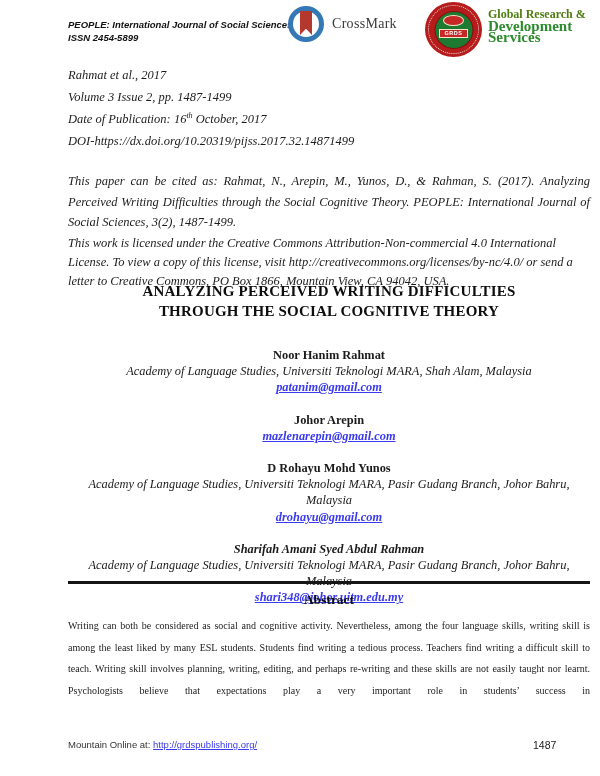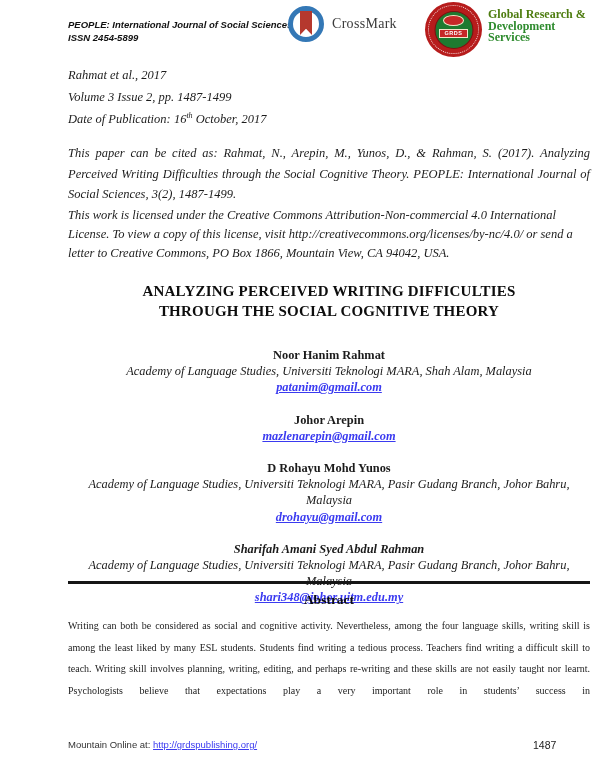--- a/index.html
+++ b/index.html
@@ -51,29 +51,29 @@
     font-family:"Liberation Sans", sans-serif;
   }
   .grds-banner {
     position:absolute; left:50%; top:17px; transform:translateX(-50%);
     width:29px; height:9px; background:#c62828; border:1px solid #f3e7c9;
     color:#fff; font-size:5.5px; line-height:7px; text-align:center;
     font-family:"Liberation Sans", sans-serif; font-weight:bold; letter-spacing:.5px;
   }
   .grds-text { padding-top:6px; }
   .grds-line1 { font-weight:bold; font-size:12px; color:#4d7c0f; line-height:13px; }
-  .grds-line2 { font-weight:bold; font-size:12px; color:#2e8b2e; line-height:11px; }
+  .grds-line2 { font-weight:bold; font-size:15px; color:#2e8b2e; line-height:11px; }
 
   
   .meta {
     position:absolute; left:68px; top:64px; width:522px;
     font-style:italic; font-size:12.5px; color:#1c1c1c;
   }
   .meta-line { line-height:22px; }
-  .meta-para.cite { line-height:20.5px; margin-top:13px; text-align:justify;font-family:Liberation Serif, serif; }
+  .meta-para.cite { line-height:20.5px; margin-top:19px; text-align:justify;font-family:Liberation Serif, serif; }
   .meta-para.license { line-height:19px; margin-top:1px; }
   sup { font-size:8px; vertical-align:super; line-height:0; }
 
   
   .title {
     position:absolute; left:68px; top:282px; width:522px;
     text-align:center; font-weight:bold; font-size:15px; line-height:19.5px;
     color:#0d0d0d; letter-spacing:.2px;
   }
 
@@ -145,20 +145,21 @@
     <div class="grds-text">
       <div class="grds-line1">Global Research &amp;</div>
       <div class="grds-line2">Development Services</div>
     </div>
   </div>
 
   <div class="meta">
     <div class="meta-line">Rahmat et al., 2017</div>
     <div class="meta-line">Volume 3 Issue 2, pp. 1487-1499</div>
     <div class="meta-line"><span>Date of Publication: 16</span><sup>th</sup><span> October, 2017</span></div>
+    <div class="meta-line">DOI-https://dx.doi.org/10.20319/pijss.2017.32.14871499</div>
     <p class="meta-para cite">This paper can be cited as:  Rahmat, N., Arepin, M., Yunos, D., &amp; Rahman, S. (2017). Analyzing Perceived Writing Difficulties through the Social Cognitive Theory. PEOPLE: International Journal of Social Sciences, 3(2), 1487-1499.</p>
     <p class="meta-para license">This work is licensed under the Creative Commons Attribution-Non-commercial 4.0 International License. To view a copy of this license, visit http://creativecommons.org/licenses/by-nc/4.0/ or send a letter to Creative Commons, PO Box 1866, Mountain View, CA 94042, USA.</p>
   </div>
 
   <h1 class="title">
     <span>ANALYZING PERCEIVED WRITING DIFFICULTIES</span><br>
     <span>THROUGH THE SOCIAL COGNITIVE THEORY</span>
   </h1>
 
   <div class="authors">

